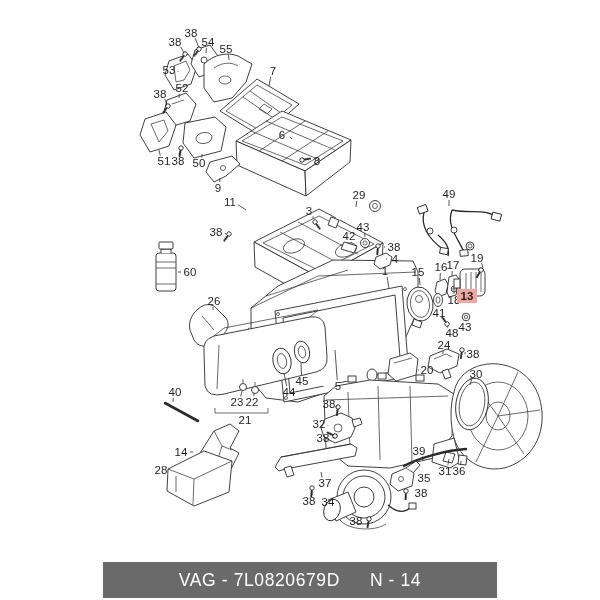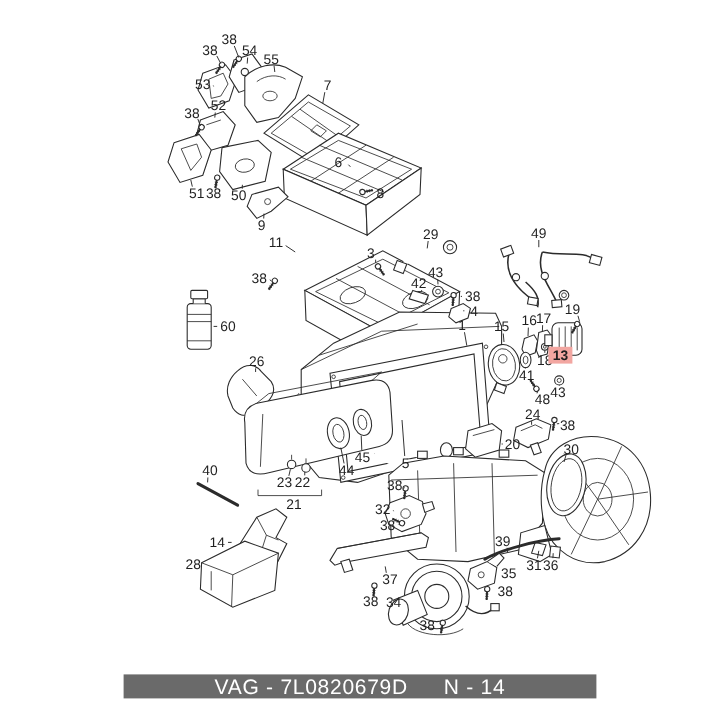--- a/index.html
+++ b/index.html
@@ -2,21 +2,21 @@
 <html><head>
 <meta charset="utf-8">
 <style>
   html,body{margin:0;padding:0;}
   body{width:600px;height:600px;background:#ffffff;overflow:hidden;
        font-family:"Liberation Sans", sans-serif;position:relative;}
   .stage{position:absolute;inset:0;width:600px;height:600px;padding-left:18px;}
   svg text.callout{font:11.5px "Liberation Sans",sans-serif;fill:#1f1f1f;text-anchor:middle;}
   svg text.callout.hl{font-weight:bold;}
   svg .leader{stroke:#2b2b2b;stroke-width:0.8;fill:none;}
-  .footer-bar{position:absolute;left:103px;top:562px;width:394px;height:20px;
+  .footer-bar{position:absolute;left:103px;top:562px;width:394px;height:36px;
       display:flex;align-items:center;justify-content:center;gap:30px;}
   .footer-bar span{font-size:17.5px;letter-spacing:0.6px;}
   .part{stroke:#2b2b2b;stroke-width:0.9;fill:#ffffff;}
   .thin{stroke:#2b2b2b;stroke-width:0.7;fill:none;}
   .wire{stroke:#2b2b2b;stroke-width:1.3;fill:none;}
   .dash{stroke:#3a3a3a;stroke-width:0.7;fill:none;stroke-dasharray:3 3;}
 </style>
 </head>
 <body>
 

